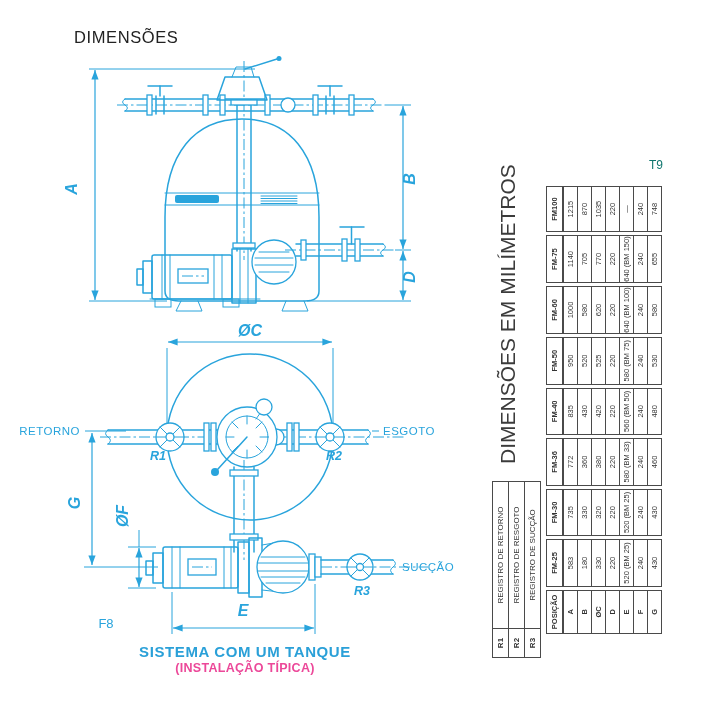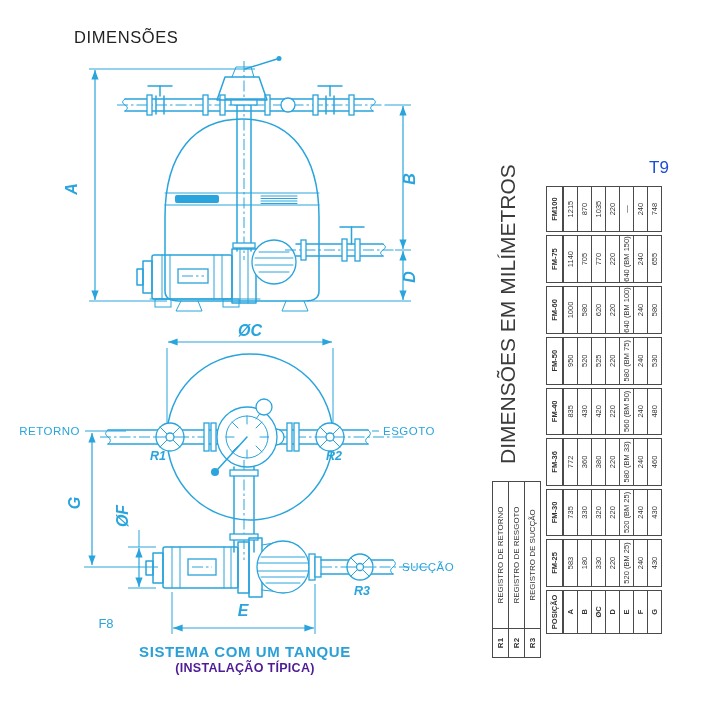--- a/index.html
+++ b/index.html
@@ -3,27 +3,27 @@
 <meta charset="utf-8">
 <style>
   html,body{margin:0;padding:0;}
   body{width:709px;height:722px;background:#ffffff;position:relative;overflow:hidden;
        font-family:"Liberation Sans",sans-serif;}
   .abs{position:absolute;}
 
   
   .page-title{left:74px;top:28px;font-size:16.5px;font-weight:normal;color:#222;
               letter-spacing:.6px;}
-  .page-ref{left:649px;top:158px;font-size:17px;color:#1d4ed8;}
+  .page-ref{left:649px;top:158px;font-size:12px;color:#0f766e;}
 
   
   .caption1{left:70px;top:643px;width:350px;text-align:center;font-size:15px;
             font-weight:bold;color:#2aa0d8;letter-spacing:.6px;}
   .caption2{left:70px;top:661px;width:350px;text-align:center;font-size:12.5px;
-            font-weight:bold;color:#4c1d95;letter-spacing:.3px;}
+            font-weight:bold;color:#ec4899;letter-spacing:.3px;}
 
   
   .rot-wrap{left:490px;top:183px;width:175px;height:477px;}
   .rot-inner{position:absolute;left:0;top:477px;width:477px;height:175px;
              transform-origin:0 0;transform:rotate(-90deg);}
   .panel-title{position:absolute;left:196px;top:6px;width:276px;height:30px;
                font-size:21px;color:#3b3b3b;white-space:nowrap;}
   .legend{position:absolute;left:2px;top:2px;border-collapse:collapse;}
   .legend td,.legend th{border:1px solid #4a4a4a;font-size:8px;color:#333;
                height:15px;padding:0 2px;text-align:center;white-space:nowrap;}

